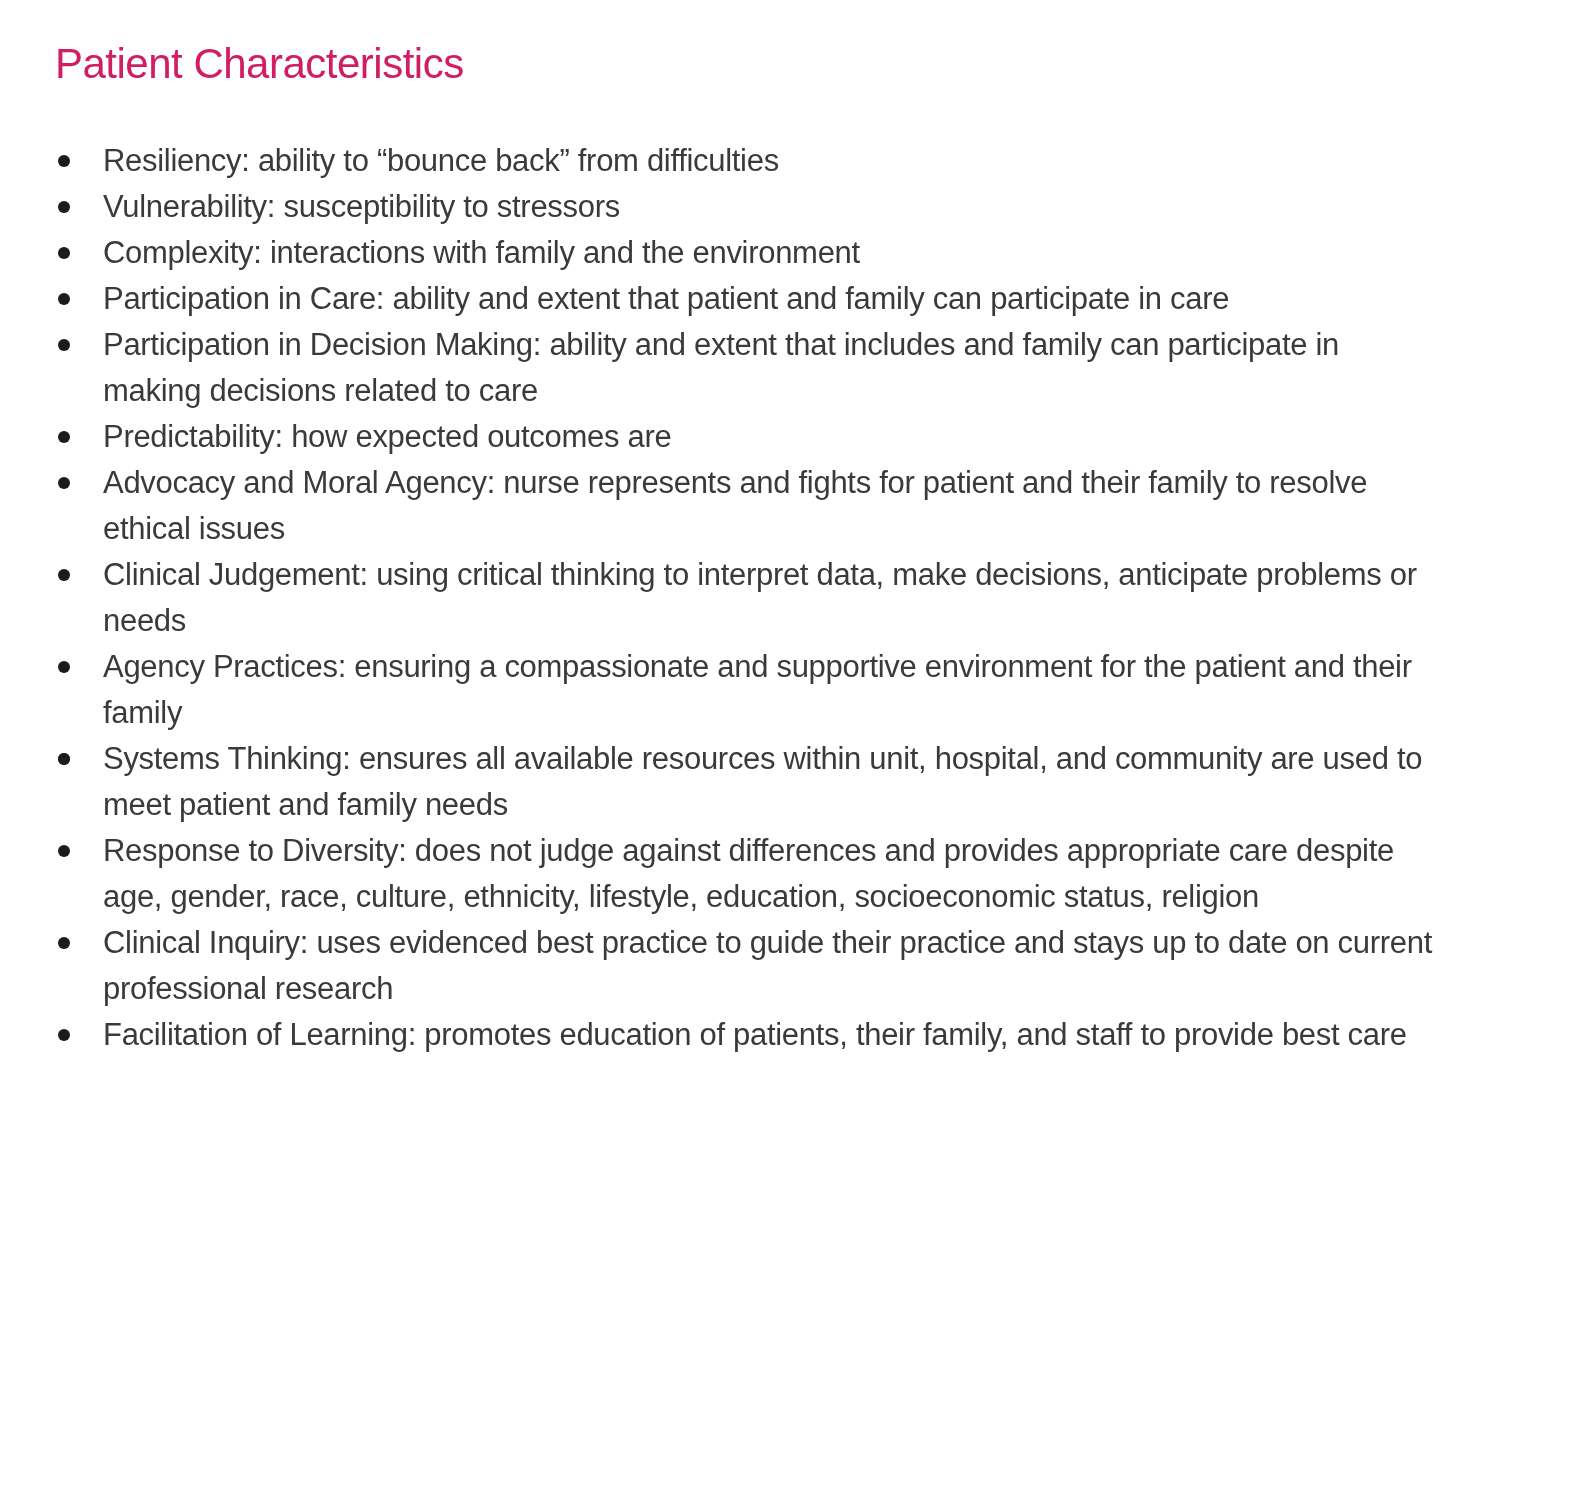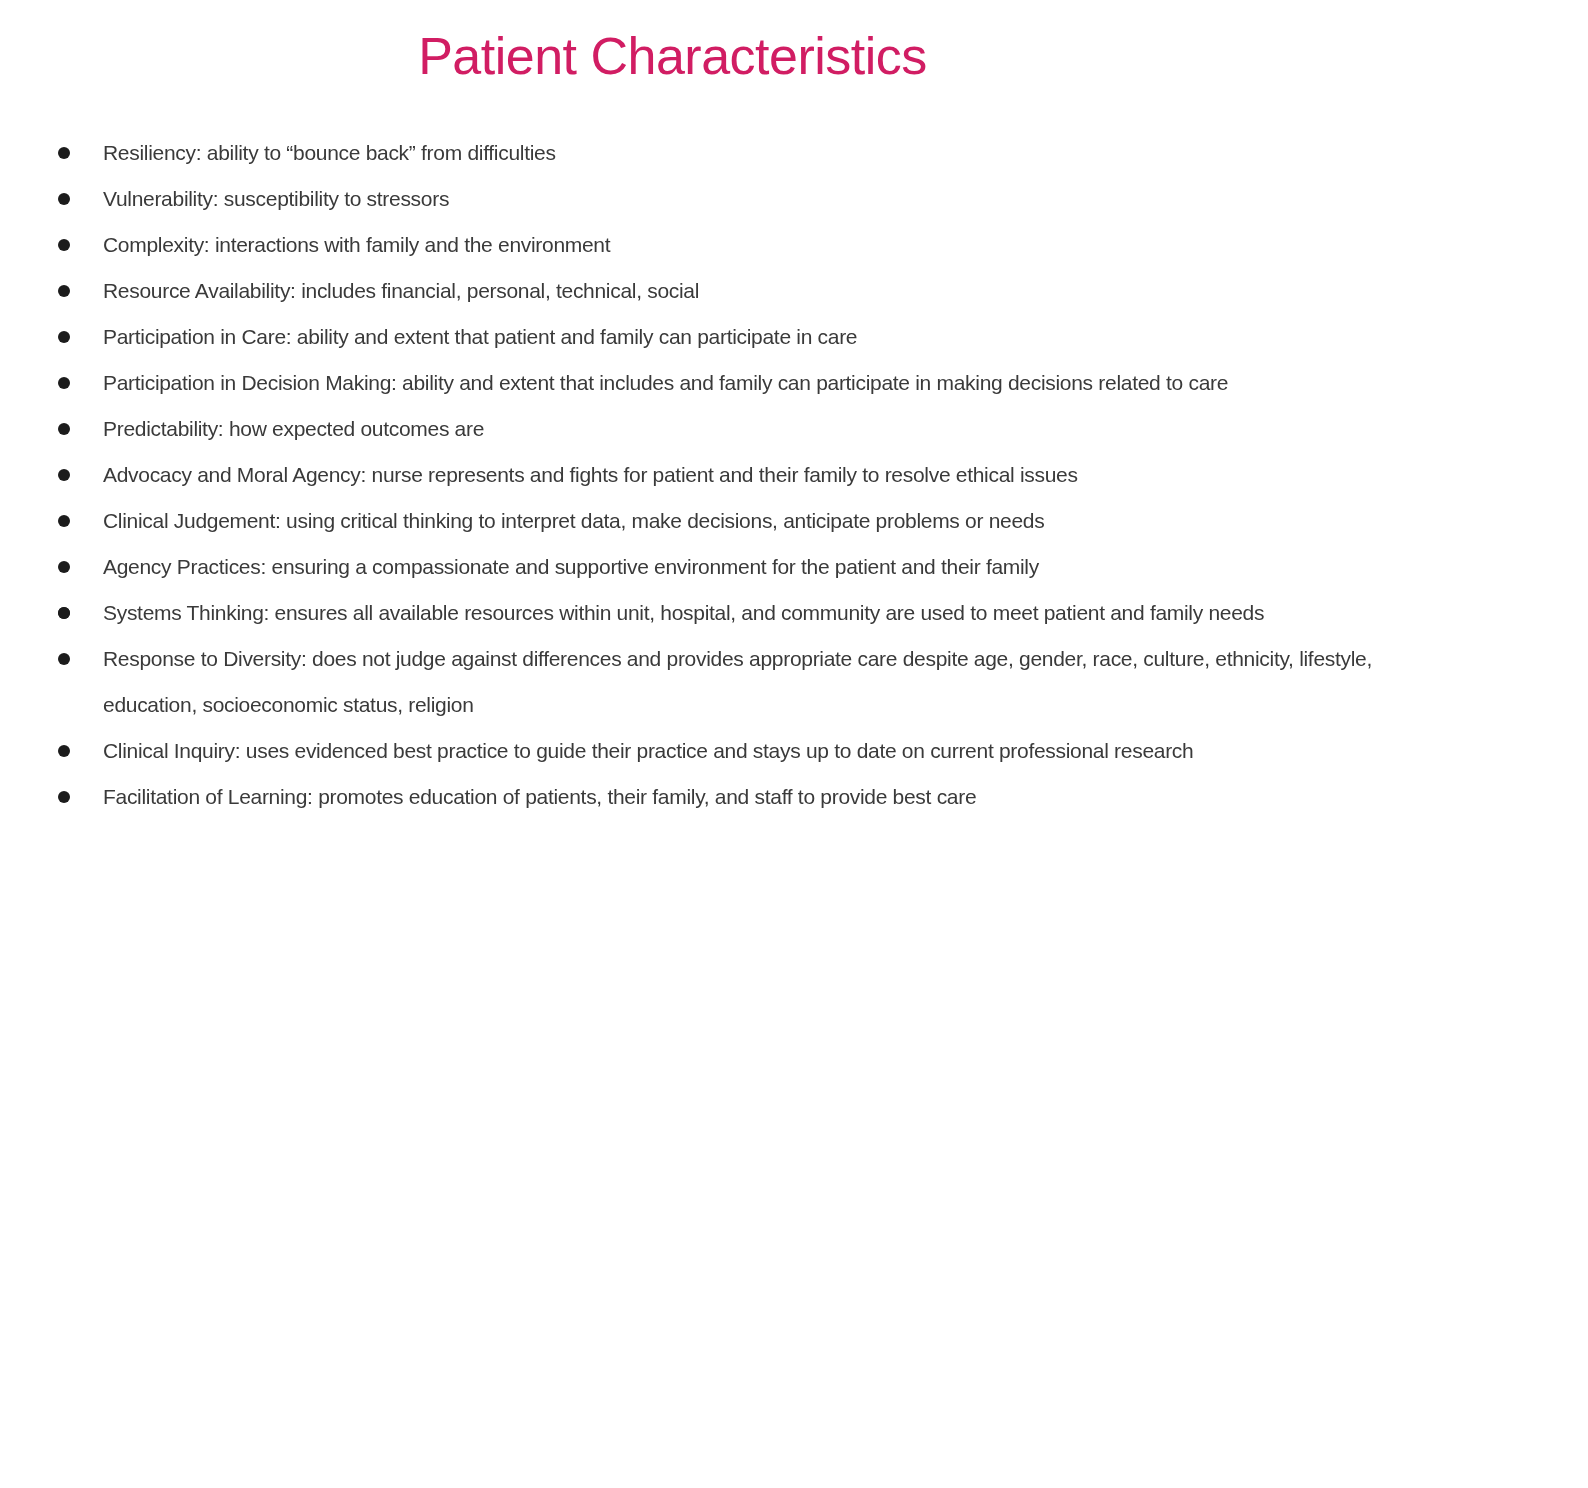--- a/index.html
+++ b/index.html
@@ -12,42 +12,41 @@
     width: 1588px;
     min-height: 1488px;
     box-sizing: border-box;
     padding: 24px 0 30px 55px;
     background: #ffffff;
     font-family: "Liberation Sans", sans-serif;
     color: #3a3a3a;
   }
   .section-title {
     width: 1235px;
-    margin: 4px 0 46px 0;
-    text-align: center;
-    font-size: 52px;
+    margin: 12px 0 46px 0;
+    font-size: 42px;
     line-height: 56px;
     font-weight: 400;
     letter-spacing: -0.5px;
     color: #d11d63;
   }
   .section-title.second {
     margin-top: 34px;
     margin-bottom: 40px;
   }
   ul.bullet-list {
     list-style: none;
     margin: 0;
     padding: 0;
     max-width: 1378px; 
   }
   ul.bullet-list li {
     position: relative;
     padding-left: 48px;
-    font-size: 21px;
+    font-size: 31px;
     line-height: 46px;
     letter-spacing: -0.3px;
   }
   ul.bullet-list li .bullet-dot {
     position: absolute;
     left: 3px;
     top: 17px;
     width: 12px;
     height: 12px;
     border-radius: 50%;
@@ -66,24 +65,20 @@
       <span class="bullet-dot"></span>
       <span>Resiliency: ability to “bounce back” from difficulties</span>
     </li>
     <li>
       <span class="bullet-dot"></span>
       <span>Vulnerability: susceptibility to stressors</span>
     </li>
     <li>
       <span class="bullet-dot"></span>
       <span>Complexity: interactions with family and the environment</span>
-    </li>
-    <li>
-      <span class="bullet-dot"></span>
-      <span>Resource Availability: includes financial, personal, technical, social</span>
     </li>
     <li>
       <span class="bullet-dot"></span>
       <span>Participation in Care: ability and extent that patient and family can participate in care</span>
     </li>
     <li>
       <span class="bullet-dot"></span>
       <span>Participation in Decision Making: ability and extent that includes and family can participate in making decisions related to care</span>
     </li>
     <li>

